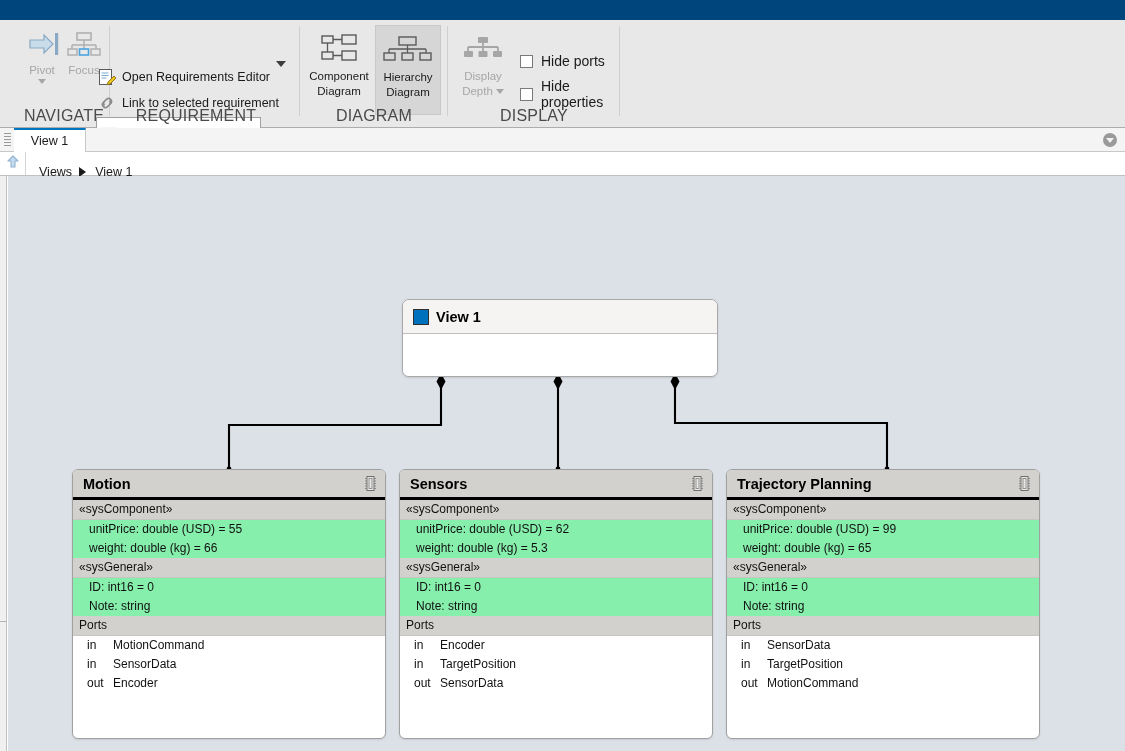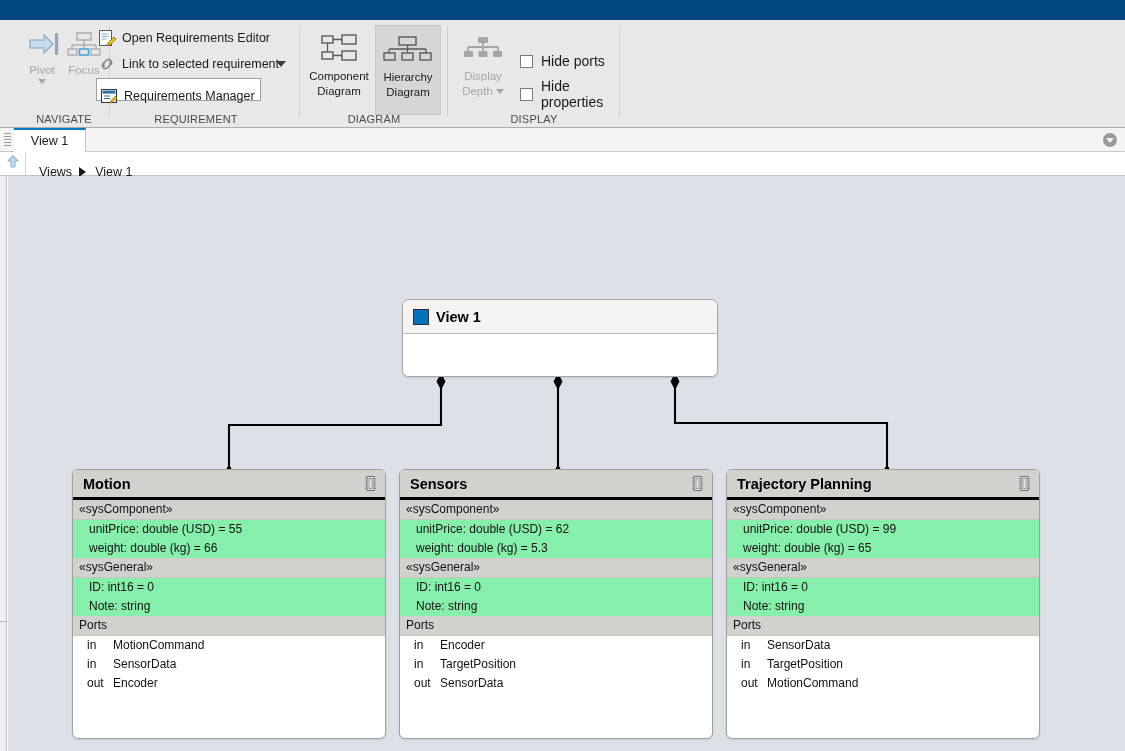--- a/index.html
+++ b/index.html
@@ -30,21 +30,21 @@
     width: 1125px; height: 108px;
     background: #e8e8e8;
     border-bottom: 1px solid #adadad;
   }
   .rgroup {
     position: absolute; top: 0; height: 107px;
   }
   .rgroup .rgtitle {
     position: absolute; bottom: 2px; left: 0; width: 100%;
     text-align: center;
-    font-size: 11px; color: #4a4a4a;
+    font-size: 16px; color: #4a4a4a;
     letter-spacing: .2px;
   }
   .rgroup .sep {
     position: absolute; top: 6px; right: 0;
     width: 1px; height: 90px;
     background: #cfcfcf;
   }
 
   
   .g-navigate { left: 18px; width: 92px; }
@@ -63,21 +63,21 @@
     border-top: 5px solid #a6a6a6;
   }
   .g-navigate .b1 { left: 2px; }
   .g-navigate .b2 { left: 44px; }
 
   
   .g-requirement { left: 92px; width: 208px; }
   .reqrow {
     position: absolute; left: 6px; height: 24px;
     display: flex; align-items: center;
-    font-size: 12.5px; color: #1a1a1a;
+    font-size: 12.5px; color: #1a1a1a; margin-top: 39px;
   }
   .reqrow .ricon {
     width: 18px; height: 18px; margin-right: 6px;
     flex: 0 0 18px; position: relative;
   }
   .reqrow.r1 { top: 6px; }
   .reqrow.r2 { top: 32px; }
   .reqrow.r3 {
     top: 58px; left: 4px;
     border: 1px solid #a0a0a0; background: #ffffff;

